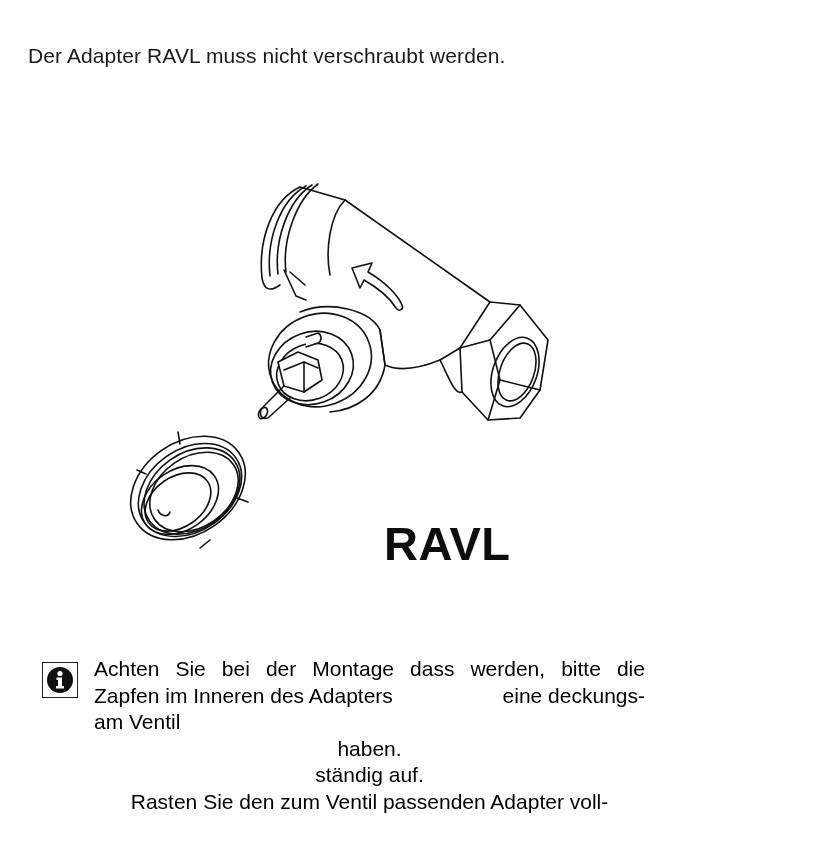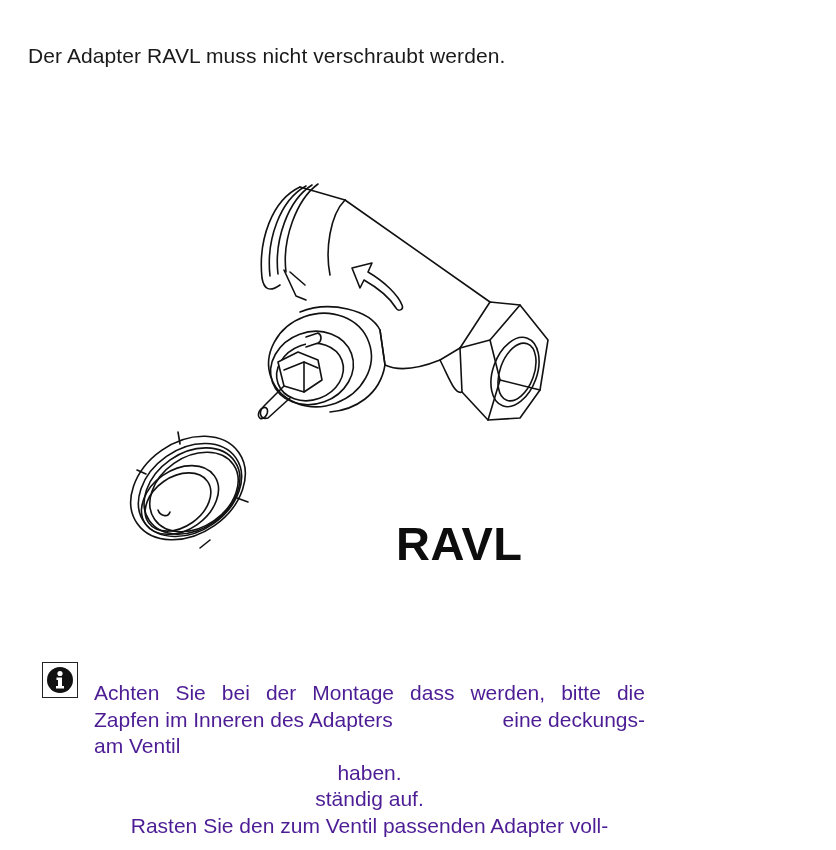--- a/index.html
+++ b/index.html
@@ -25,21 +25,21 @@
     }
     .illustration {
       position: absolute;
       left: 100px;
       top: 170px;
       width: 470px;
       height: 420px;
     }
     .ravl-label {
       position: absolute;
-      left: 396px;
+      left: 384px;
       top: 516px;
       font-size: 47px;
       font-weight: bold;
       color: #0d0d0d;
       letter-spacing: 0.5px;
     }
     .info-icon {
       position: absolute;
       left: 42px;
       top: 662px;
@@ -47,25 +47,25 @@
       height: 36px;
       border: 1.5px solid #222;
       box-sizing: border-box;
       display: flex;
       align-items: center;
       justify-content: center;
     }
     .note {
       position: absolute;
       left: 94px;
-      top: 680px;
+      top: 656px;
       width: 551px;
       font-size: 21px;
       line-height: 26.5px;
-      color: #4c1d95;
+      color: #000000;
     }
     .note .line {
       display: flex;
       justify-content: space-between;
       white-space: nowrap;
     }
     .note .line.left {
       justify-content: center;
     }
     .note .line span { display: inline-block; }

